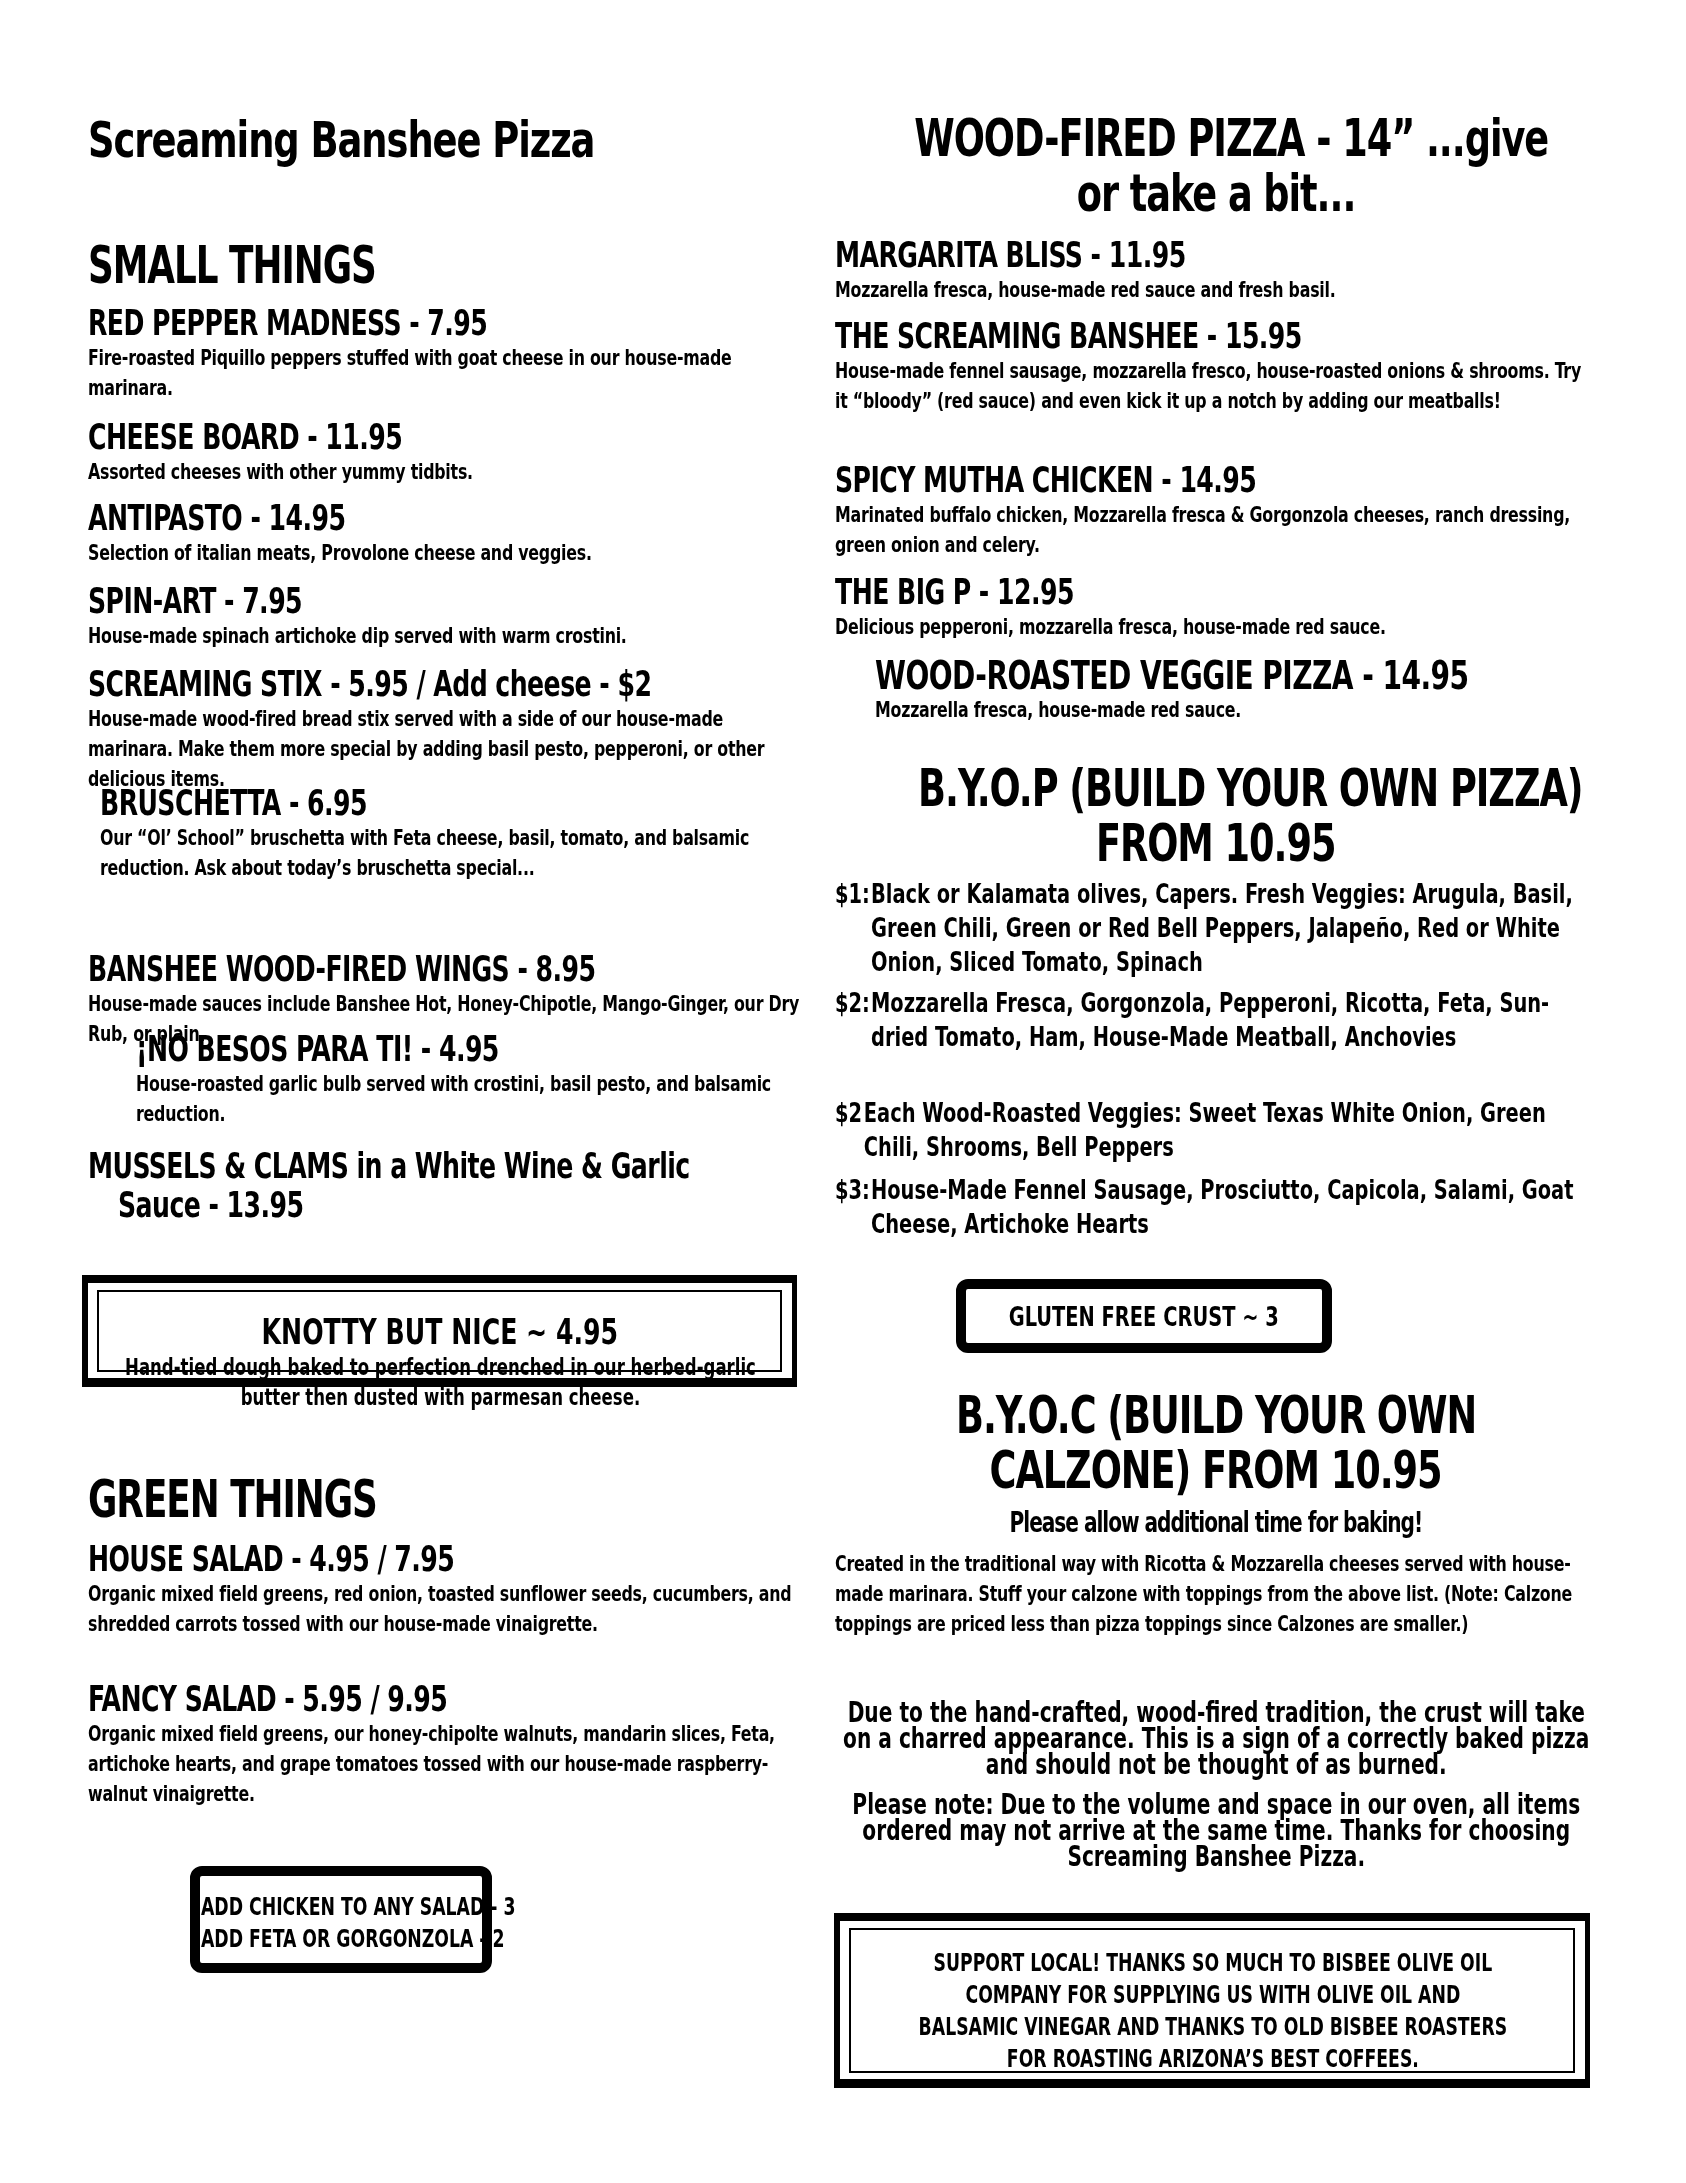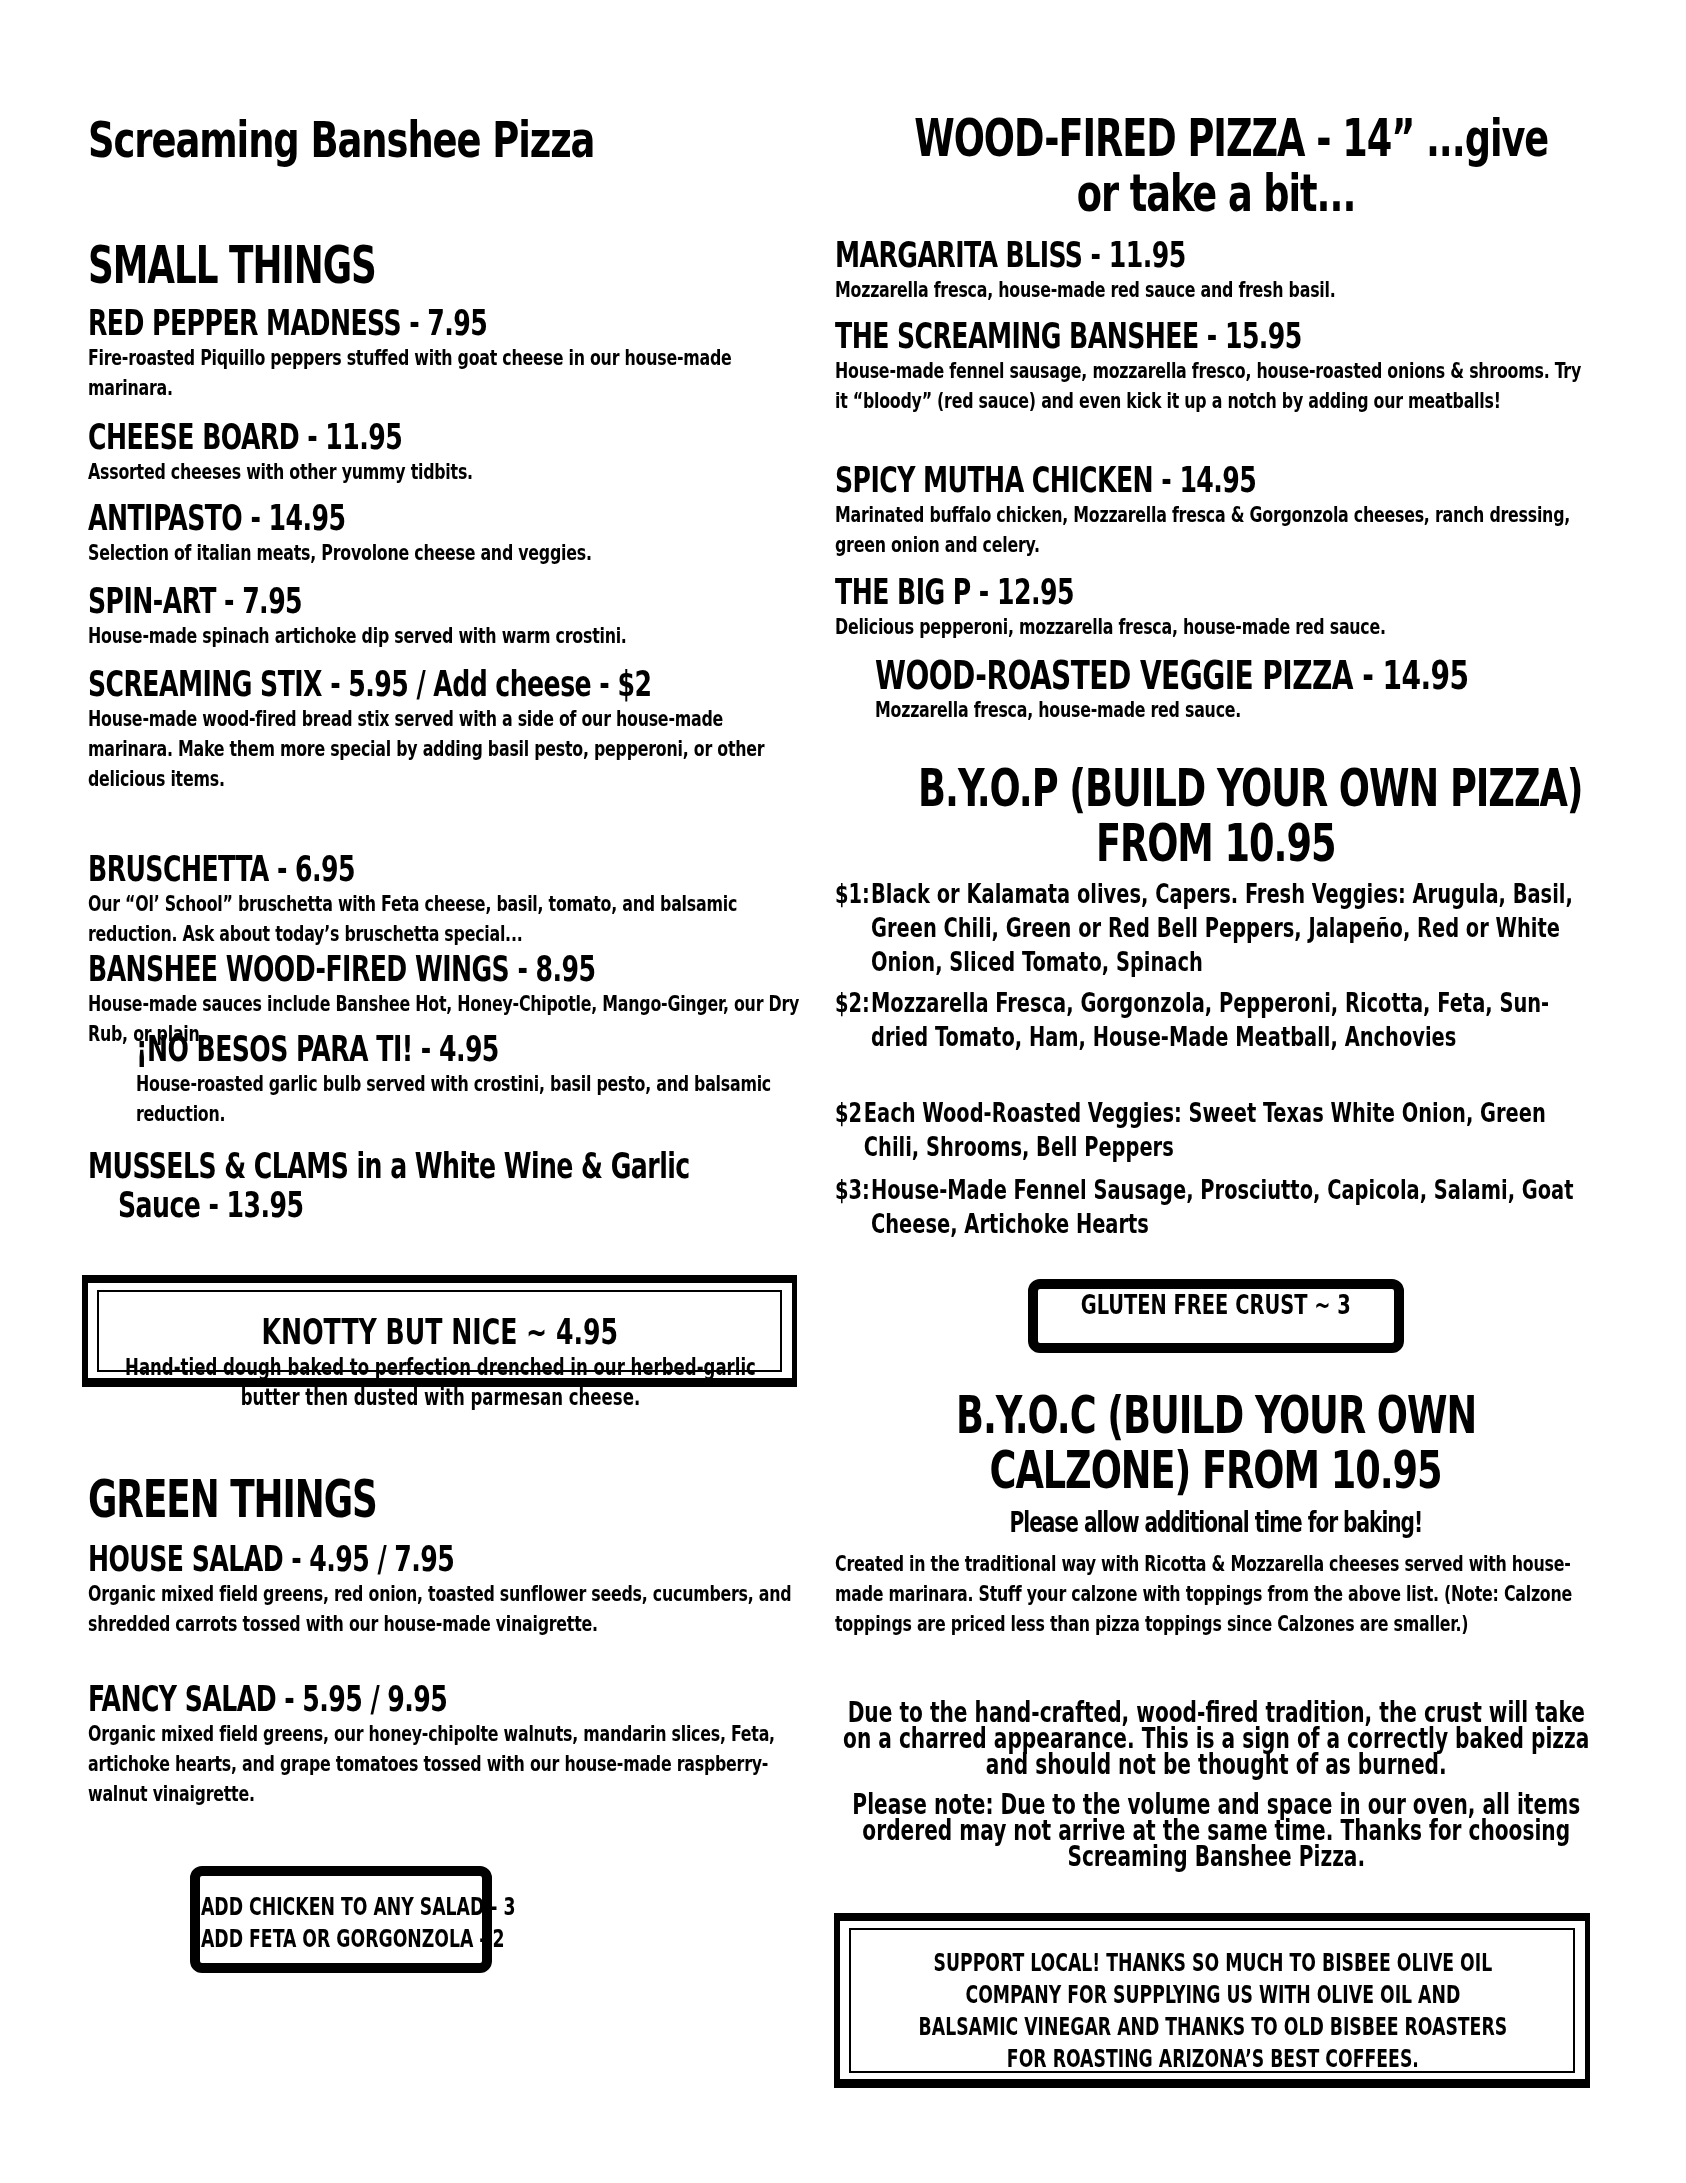--- a/index.html
+++ b/index.html
@@ -51,21 +51,21 @@
     <div class="item-desc">Selection of italian meats, Provolone cheese and veggies.</div>
   </div>
   <div class="item" style="top:582px;">
     <div class="item-name">SPIN-ART - 7.95</div>
     <div class="item-desc">House-made spinach artichoke dip served with warm crostini.</div>
   </div>
   <div class="item" style="top:665px;">
     <div class="item-name">SCREAMING STIX - 5.95 / Add cheese - $2</div>
     <div class="item-desc">House-made wood-fired bread stix served with a side of our house-made marinara.  Make them more special by adding basil pesto, pepperoni, or other delicious items.</div>
   </div>
-  <div class="item" style="top:850px;">
+  <div class="item" style="top:784px;margin-left:12px;">
     <div class="item-name">BRUSCHETTA - 6.95</div>
     <div class="item-desc">Our “Ol’ School” bruschetta with Feta cheese, basil, tomato, and balsamic reduction. Ask about today’s bruschetta special...</div>
   </div>
   <div class="item" style="top:950px;">
     <div class="item-name">BANSHEE WOOD-FIRED WINGS - 8.95</div>
     <div class="item-desc">House-made sauces include Banshee Hot, Honey-Chipotle, Mango-Ginger, our Dry Rub, or plain.</div>
   </div>
   <div class="item" style="top:1030px;margin-left:48px;">
     <div class="item-name">¡NO BESOS PARA TI! - 4.95</div>
     <div class="item-desc">House-roasted garlic bulb served with crostini, basil pesto, and balsamic reduction.</div>
@@ -141,21 +141,21 @@
   <div class="topping" style="top:1096px;">
     <span class="label">$2</span>
     <span class="text" style="padding-left:36px;">Each Wood-Roasted Veggies:  Sweet Texas White Onion, Green Chili, Shrooms, Bell Peppers</span>
   </div>
   <div class="topping" style="top:1173px;">
     <span class="label">$3:</span>
     <span class="text">House-Made Fennel Sausage, Prosciutto, Capicola, Salami, Goat Cheese, Artichoke Hearts</span>
   </div>
 </div>
 
-<div class="box rounded" style="left:1028px; top:1279px; width:376px; height:74px; padding-top:0;">
+<div class="box rounded" style="left:956px; top:1279px; width:376px; height:74px; padding-top:12px;">
   <div class="box-caps" style="font-size:27px;">GLUTEN FREE CRUST ~ 3</div>
 </div>
 
 <div class="col right">
   <div class="center-h" style="top:1388px;">
     <span>B.Y.O.C (BUILD YOUR OWN</span><br>
     <span>CALZONE) FROM 10.95</span>
   </div>
   <div class="center-h" style="top:1503px; font-size:28px; line-height:40px;">
     <span>Please allow additional time for baking!</span>

